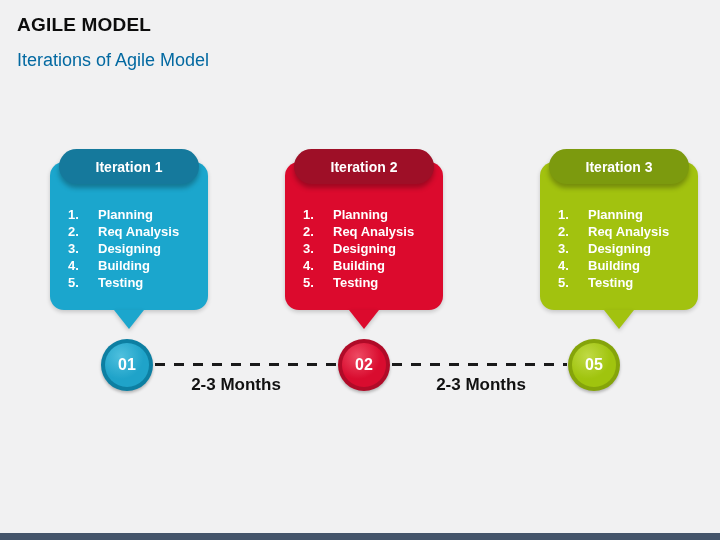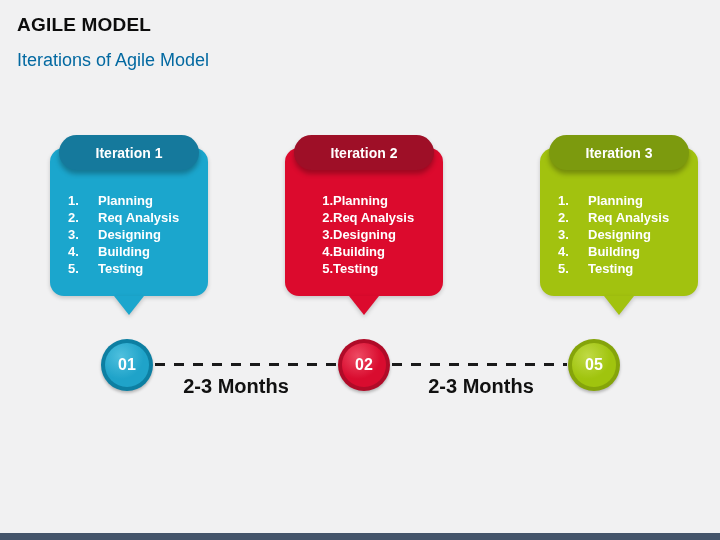--- a/index.html
+++ b/index.html
@@ -15,23 +15,23 @@
   }
   .slide-subtitle {
     position:absolute; left:17px; top:50px;
     font-size:18px; font-weight:400; color:#0369a1;
   }
   .footer-bar {
     position:absolute; left:0; right:0; bottom:0; height:7px; background:#44546A;
   }
 
   
-  .card { position:absolute; top:128px; width:158px; height:206px; }
+  .card { position:absolute; top:142px; width:158px; height:206px; }
   .card--1 { left:50px; }
-  .card--2 { left:285px;text-align:right; }
+  .card--2 { left:285px; }
   .card--3 { left:515px;margin-left:25px; }
   .card-body {
     position:absolute; top:20px; left:0; width:158px; height:148px;
     background:var(--body); border-radius:14px;
     box-shadow:0 2px 4px rgba(0,0,0,.18);
   }
   .card-header {
     position:absolute; top:7px; left:9px; width:140px; height:35px;
     background:var(--hdr); border-radius:18px; z-index:2;
     display:flex; align-items:center; justify-content:center;
@@ -65,21 +65,21 @@
   .circle--2 { left:338px; }
   .circle--3 { left:568px; }
   .dash-line {
     position:absolute; top:363px; height:3px;
     background:repeating-linear-gradient(90deg,#1a1a1a 0 10px,transparent 10px 19px);
   }
   .dash--1 { left:155px; width:182px; }
   .dash--2 { left:392px; width:175px; }
   .months-label {
     position:absolute; top:375px; width:110px; text-align:center;
-    font-size:20px; font-weight:700; color:#111;
+    font-size:17px; font-weight:700; color:#111;
   }
   .months--1 { left:181px; }
   .months--2 { left:426px; }
 </style>
 </head>
 <body>
 
 <div class="slide">
 
   <div class="slide-title">AGILE MODEL</div>

